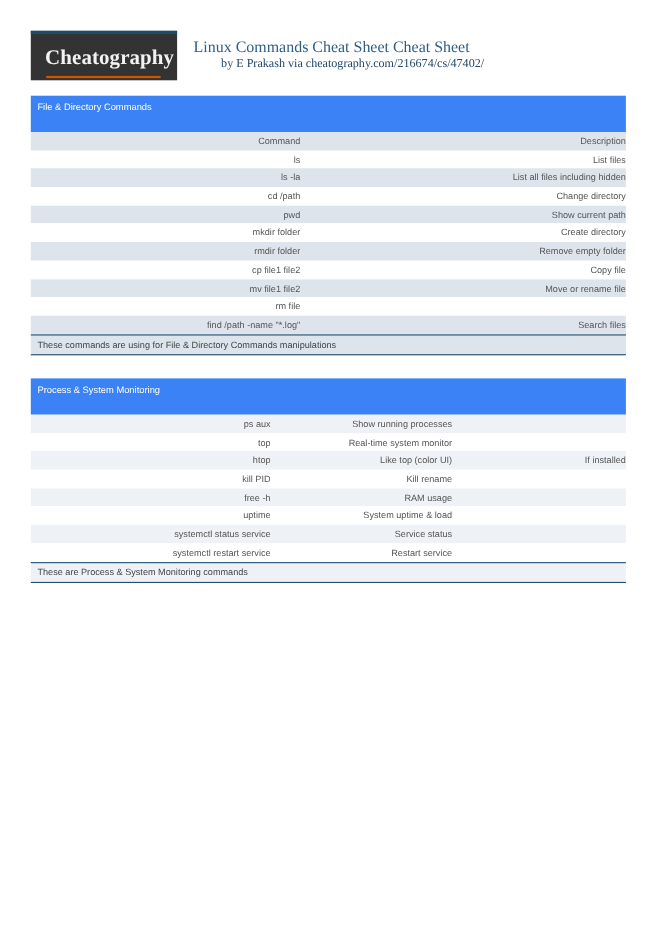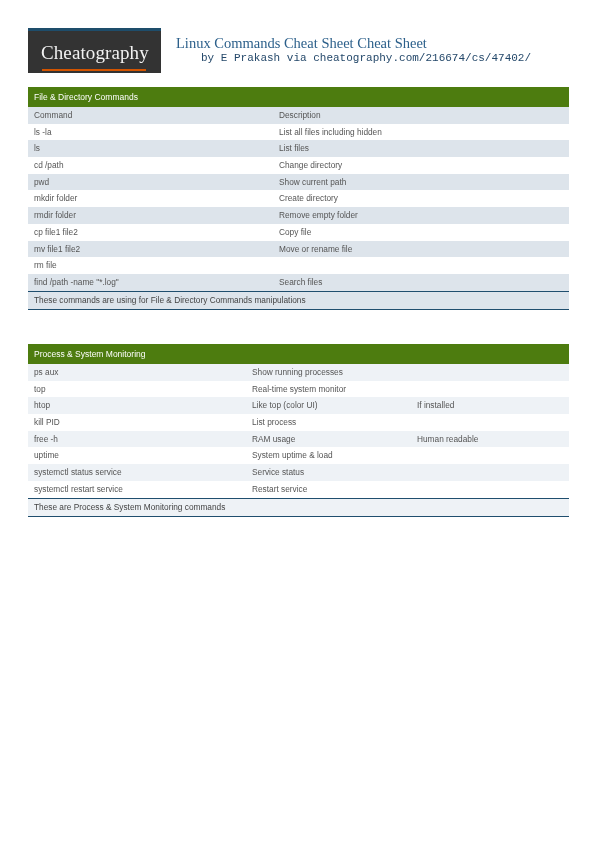--- a/index.html
+++ b/index.html
@@ -1,26 +1,26 @@
 <!DOCTYPE html>
 <html><head>
 <meta charset="utf-8">
 <style>
   html, body { margin: 0; padding: 0; background: #ffffff; }
   body { width: 600px; height: 849px; position: relative; overflow: hidden; font-family: "Liberation Sans", sans-serif; }
-  .logo { position: absolute; left: 28px; top: 28px; width: 133px; height: 42px; background: #333333; border-top: 3px solid #1e4d6b; }
+  .logo { position: absolute; left: 28px; top: 28px; width: 133px; height: 42px; background: #333333; border-top: 3px solid #1e4d6b; font-weight: bold; }
   .logo-text { position: absolute; left: 13px; top: 11px; font-family: "Liberation Serif", serif; font-size: 19px; color: #f2f2f2; letter-spacing: 0.1px; }
   .logo-underline { position: absolute; left: 14px; top: 38px; width: 104px; height: 2px; background: #d35400; }
   .title { position: absolute; left: 176px; top: 35px; font-family: "Liberation Serif", serif; font-size: 14.5px; color: #2b5f8a; white-space: nowrap; }
-  .subtitle { position: absolute; left: 176px; top: 52px; font-family: Liberation Mono, monospace; font-size: 11px; color: #24486a; white-space: nowrap; padding-left: 25px; }
+  .subtitle { position: absolute; left: 176px; top: 52px; font-family: Liberation Serif, serif; font-size: 11px; color: #24486a; white-space: nowrap; padding-left: 25px; }
 
   .section { position: absolute; left: 28px; width: 541px; }
-  .sec-header { height: 20px; background: #4d7c0f; color: #ffffff; font-size: 8.5px; line-height: 20px; padding-left: 6px; }
+  .sec-header { height: 33px; background: #3b82f6; color: #ffffff; font-size: 8.5px; line-height: 20px; padding-left: 6px; }
   .row { display: flex; height: 16.7px; line-height: 16.7px; font-size: 8.3px; color: #555555; }
-  .cell { padding-left: 6px; box-sizing: border-box; white-space: nowrap; overflow: hidden; }
+  .cell { padding-left: 6px; box-sizing: border-box; white-space: nowrap; overflow: hidden; text-align: right; }
   .s1 .row:nth-child(odd) { background: #dde4eb; }
   .s1 .row:nth-child(even) { background: #ffffff; }
   .s2 .row:nth-child(odd) { background: #eef2f6; }
   .s2 .row:nth-child(even) { background: #ffffff; }
   .s1 .c1 { width: 245px; } .s1 .c2 { width: 296px; }
   .s2 .c1 { width: 218px; } .s2 .c2 { width: 165px; } .s2 .c3 { width: 158px; }
   .footer { height: 17px; line-height: 17px; font-size: 8.3px; color: #444444; padding-left: 6px; border-top: 1.5px solid #1f4e6e; border-bottom: 1.5px solid #1f4e6e; }
   .s1 .footer { background: #dde4eb; }
   .s2 .footer { background: #eef2f6; }
 </style>
@@ -35,26 +35,26 @@
 <div class="subtitle">by E Prakash via cheatography.com/216674/cs/47402/</div>
 
 <div class="section s1" style="top:87px;">
   <div class="sec-header">File &amp; Directory Commands</div>
   <div>
     <div class="row">
         <div class="cell c1">Command</div>
         <div class="cell c2">Description</div>
       </div>
     <div class="row">
+        <div class="cell c1">ls</div>
+        <div class="cell c2">List files</div>
+      </div>
+    <div class="row">
         <div class="cell c1">ls -la</div>
         <div class="cell c2">List all files including hidden</div>
-      </div>
-    <div class="row">
-        <div class="cell c1">ls</div>
-        <div class="cell c2">List files</div>
       </div>
     <div class="row">
         <div class="cell c1">cd /path</div>
         <div class="cell c2">Change directory</div>
       </div>
     <div class="row">
         <div class="cell c1">pwd</div>
         <div class="cell c2">Show current path</div>
       </div>
     <div class="row">
@@ -97,27 +97,26 @@
         <div class="cell c2">Real-time system monitor</div>
         <div class="cell c3"></div>
       </div>
     <div class="row">
         <div class="cell c1">htop</div>
         <div class="cell c2">Like top (color UI)</div>
         <div class="cell c3">If installed</div>
       </div>
     <div class="row">
         <div class="cell c1">kill PID</div>
-        <div class="cell c2">List process</div>
+        <div class="cell c2">Kill rename</div>
         <div class="cell c3"></div>
       </div>
     <div class="row">
         <div class="cell c1">free -h</div>
         <div class="cell c2">RAM usage</div>
-        <div class="cell c3">Human readable</div>
       </div>
     <div class="row">
         <div class="cell c1">uptime</div>
         <div class="cell c2">System uptime &amp; load</div>
         <div class="cell c3"></div>
       </div>
     <div class="row">
         <div class="cell c1">systemctl status service</div>
         <div class="cell c2">Service status</div>
         <div class="cell c3"></div>

